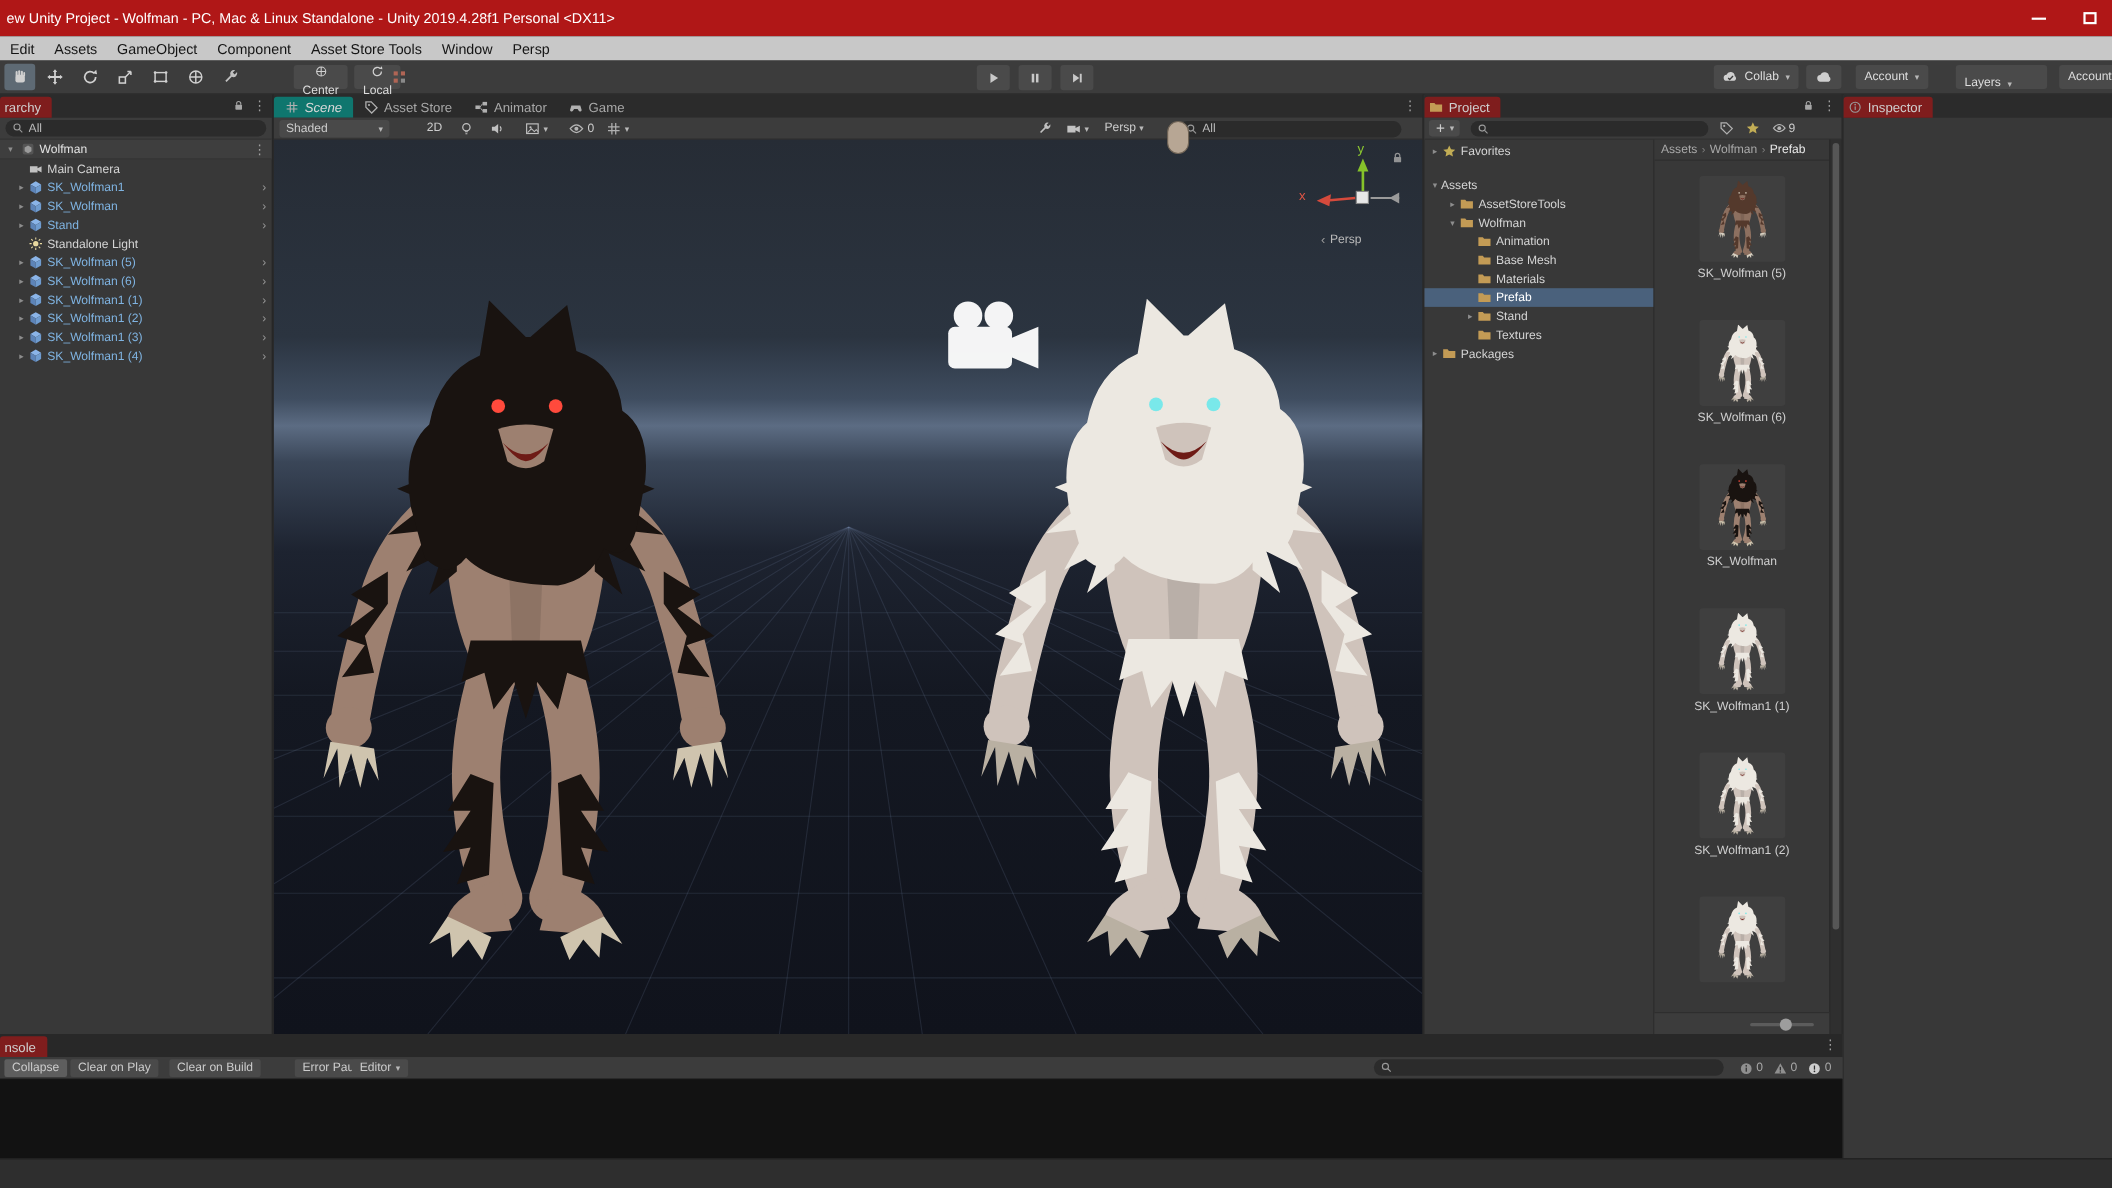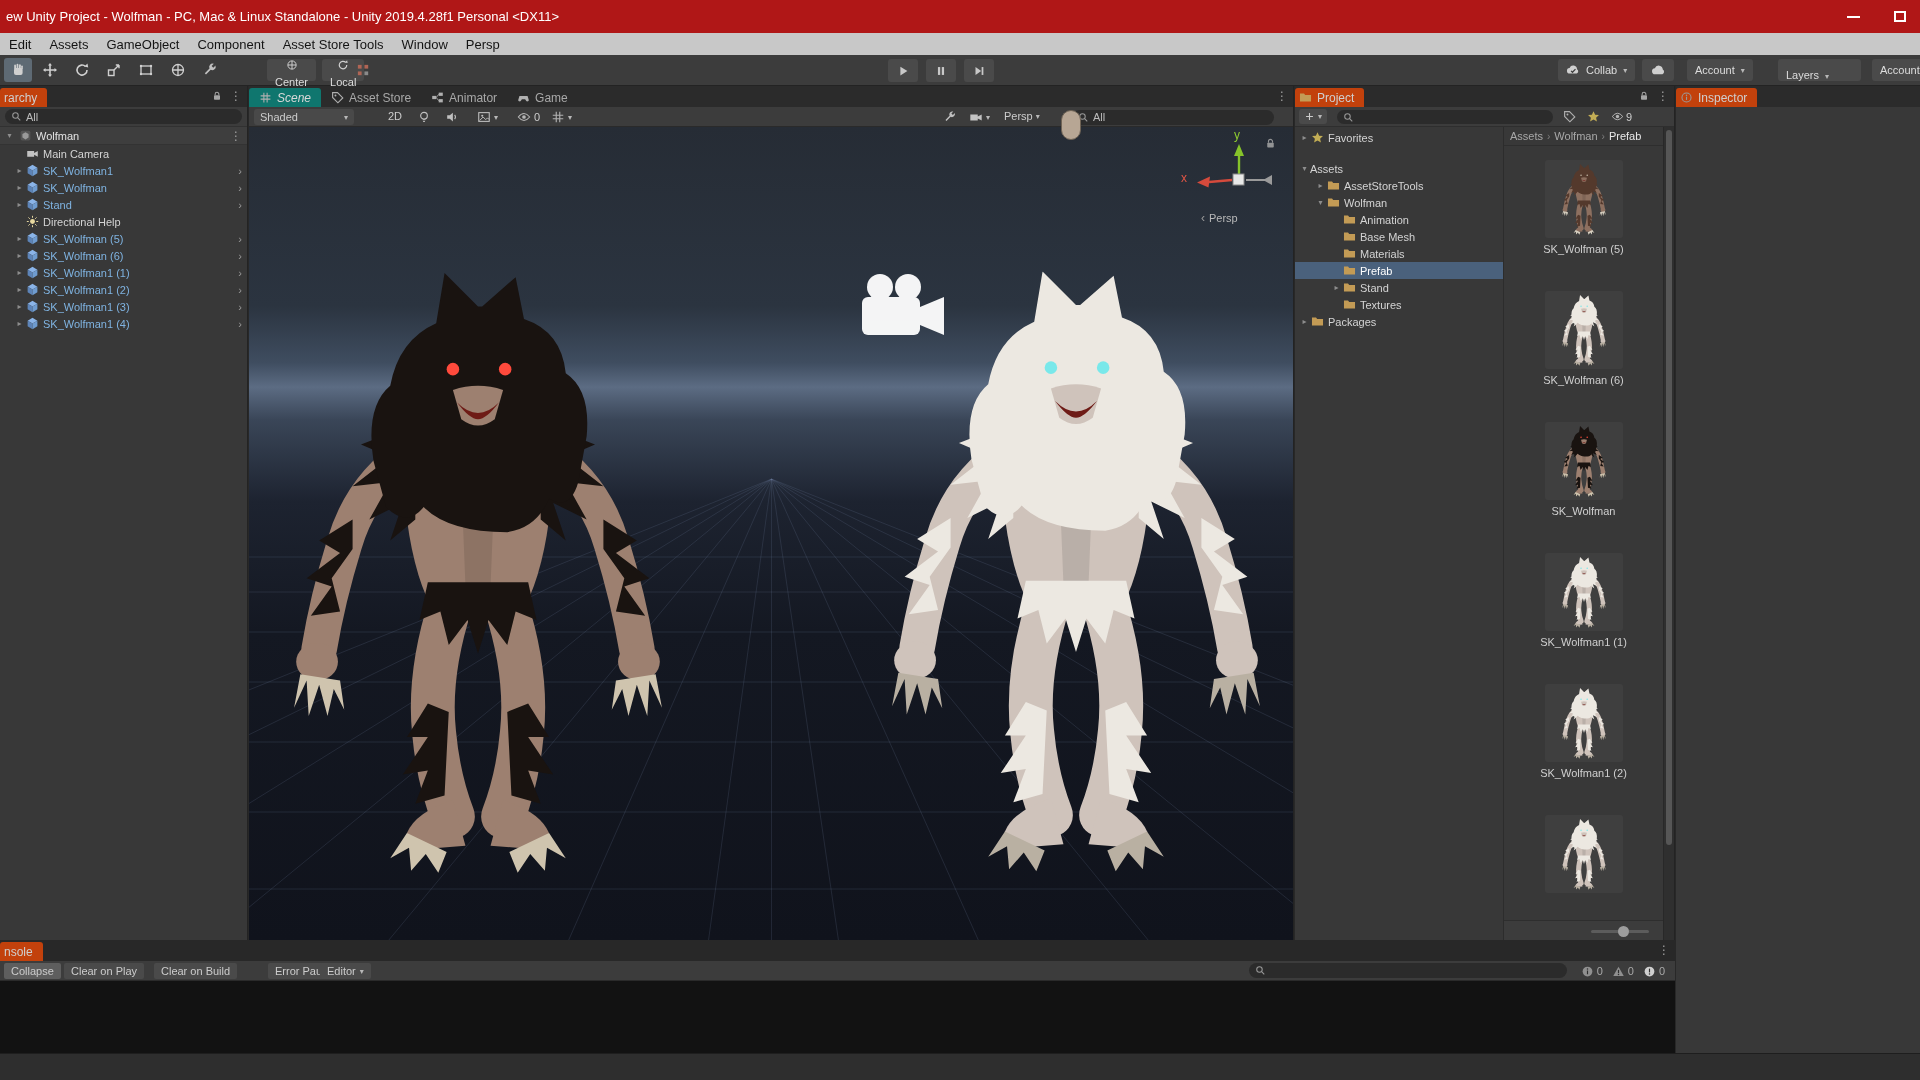--- a/index.html
+++ b/index.html
@@ -34,21 +34,21 @@
   .play-btn { width:30px; height:23px; background:#4a4a4a; border-radius:3px; display:flex; align-items:center; justify-content:center; }
   .tb-dd { position:absolute; top:4px; height:22px; background:#4a4a4a; border-radius:3px; display:flex;
     align-items:center; gap:6px; font-size:11px; color:#ddd; padding:0 8px; white-space:nowrap; }
   .tb-collab { left:1558px; } .tb-cloud { left:1642px; width:32px; justify-content:center; }
   .tb-account { left:1687px; } .tb-layers { left:1778px; width:83px;align-items:flex-end; } .tb-layout { left:1872px; width:84px; }
   .caret { font-size:8px; color:#b8b8b8; }
 
   
   .panel { position:absolute; background:#383838; }
   .p-head { height:21px; background:#2b2b2b; display:flex; align-items:flex-end; position:relative; }
-  .p-tab { height:19px; display:flex; align-items:center; gap:5px; padding:0 10px 0 4px; background:#c2410c;
+  .p-tab { height:19px; display:flex; align-items:center; gap:5px; padding:0 10px 0 4px; background:#7f1d1d;
     font-size:12px; color:#cfcfcf; border-radius:3px 3px 0 0; white-space:nowrap; }
   .head-icons { position:absolute; right:5px; top:4px; display:flex; gap:7px; align-items:center; }
   .kebab { color:#9f9f9f; font-size:12px; line-height:1; }
 
   
   #hierarchy { left:0; top:86px; width:248px; height:854px; border-right:1px solid #232323; }
   .h-search { height:20px; background:#3c3c3c; display:flex; align-items:center; padding:0 5px;
     border-bottom:1px solid #313131; }
   .search-pill { flex:1; height:15px; background:#2b2b2b; border-radius:8px; display:flex; align-items:center;
     gap:4px; padding:0 6px; color:#999; font-size:11px; }
@@ -521,21 +521,21 @@
             <use href="#ic-cube"></use>
           </svg>
           <span class="lbl">Stand</span>
           <span class="open-chev">›</span>
         </div>
       <div class="trow">
           <span class="tarrow"></span>
           <svg class="ic" width="13" height="13">
             <use href="#ic-sun"></use>
           </svg>
-          <span class="lbl">Directional Help</span>
+          <span class="lbl">Standalone Light</span>
         </div>
       <div class="trow prefab">
           <span class="tarrow">▸</span>
           <svg class="ic" width="13" height="13">
             <use href="#ic-cube"></use>
           </svg>
           <span class="lbl">SK_Wolfman (5)</span>
           <span class="open-chev">›</span>
         </div>
       <div class="trow prefab">

